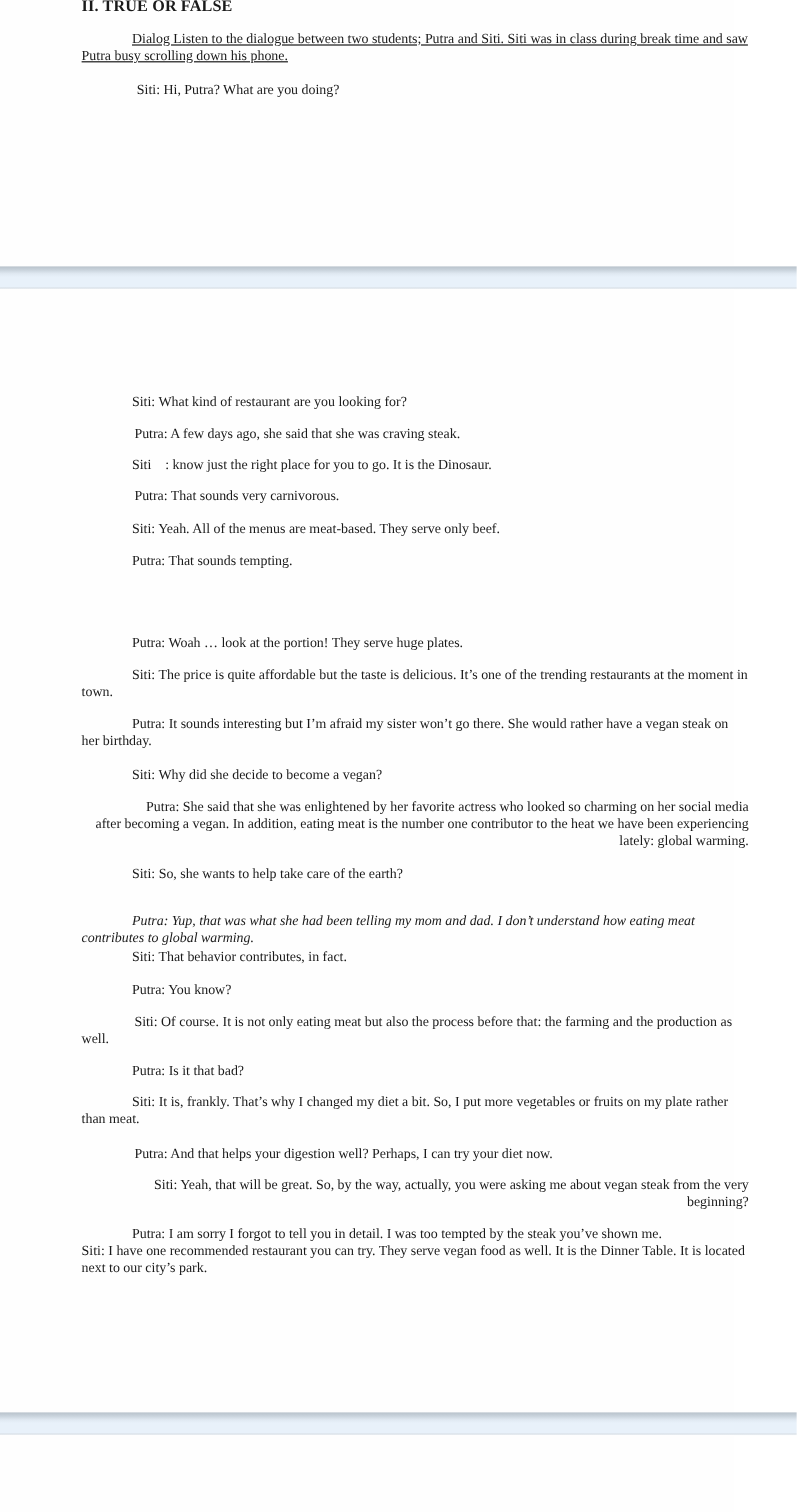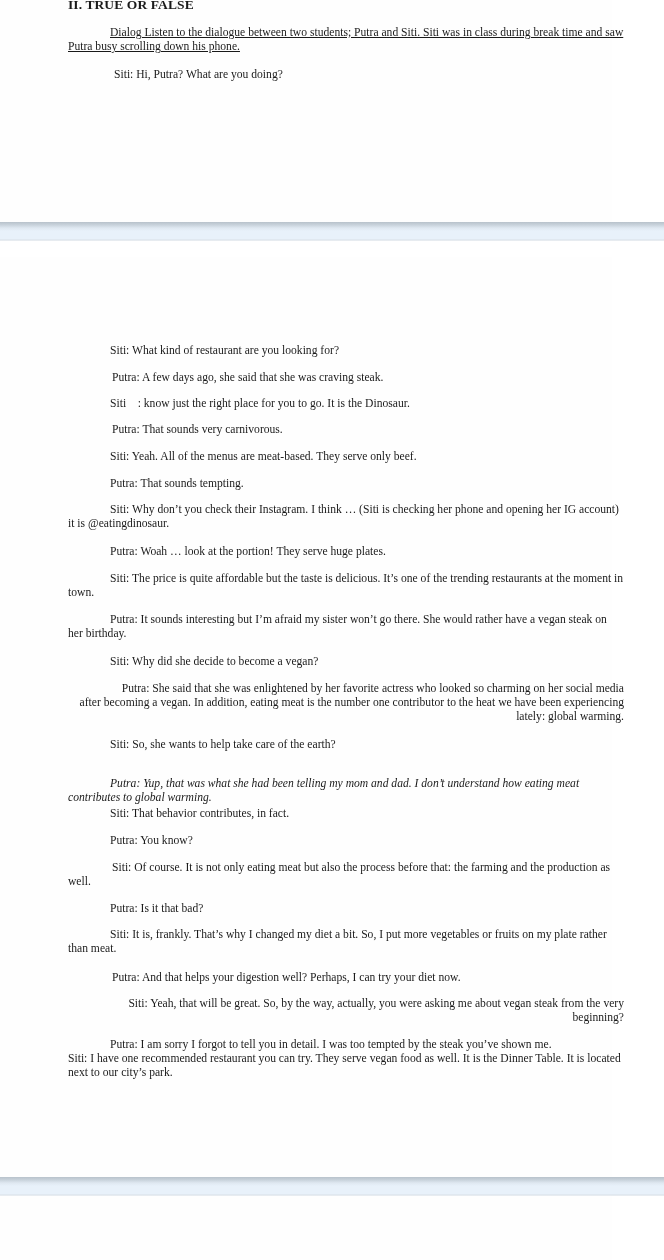--- a/index.html
+++ b/index.html
@@ -33,28 +33,27 @@
 <body>
 
 <div class="page" style="top:0; height:222px;">
   <div class="heading">II. TRUE OR FALSE</div>
   <div class="p" style="top:26px;text-decoration:underline;"><span class="ind"></span><span>Dialog Listen to the dialogue between two students; Putra and Siti. Siti was in class during break time and saw Putra busy scrolling down his phone.</span></div>
   <div class="line" style="top:68px; left:114px;">Siti: Hi, Putra? What are you doing?</div>
 </div>
 
 <div class="sep" style="top:222px; height:19px;"></div>
 
-<div class="page" style="top:241px; height:936px;margin-top:16px;">
+<div class="page" style="top:241px; height:936px;">
   <div class="line" style="top:87px; left:110px;">Siti:  What kind of restaurant are you looking for?</div>
   <div class="line" style="top:114px; left:112px;">Putra: A few days ago, she said that she was craving steak.</div>
   <div class="line" style="top:140px; left:110px; white-space:pre;">Siti    : know just the right place for you to go. It is the Dinosaur.</div>
   <div class="line" style="top:166px; left:112px;">Putra: That sounds very carnivorous.</div>
   <div class="line" style="top:193px; left:110px;">Siti: Yeah. All of the menus are meat-based. They serve only beef.</div>
   <div class="line" style="top:220px; left:110px;">Putra: That sounds tempting.</div>
-  <div class="p" style="top:246px;"><span class="ind"></span><span>Siti: Why don’t you check their Instagram. I think … (Siti is checking her phone and opening her IG account) it is @eatingdinosaur.</span></div>
   <div class="line" style="top:288px; left:110px;">Putra: Woah … look at the portion! They serve huge plates.</div>
   <div class="p" style="top:315px;"><span class="ind"></span><span>Siti: The price is quite affordable but the taste is delicious. It’s one of the trending restaurants at the moment in town.</span></div>
   <div class="p" style="top:356px;"><span class="ind"></span><span>Putra: It sounds interesting but I’m afraid my sister won’t go there. She would rather have a vegan steak on her birthday.</span></div>
   <div class="line" style="top:398px; left:110px;">Siti: Why did she decide to become a vegan?</div>
   <div class="p" style="top:425px;text-align:right;"><span class="ind" style="width:44px;"></span><span>Putra: She said that she was enlightened by her favorite actress who looked so charming on her social media after becoming a vegan. In addition, eating meat is the number one contributor to the heat we have been experiencing lately: global warming.</span></div>
   <div class="line" style="top:481px; left:110px;">Siti: So, she wants to help take care of the earth?</div>
   <div class="p" style="top:520px;font-style:italic;"><span class="ind"></span><span>Putra: Yup, that was what she had been telling my mom and dad. I don’t understand how eating meat contributes to global warming.</span></div>
   <div class="line" style="top:550px; left:110px;">Siti: That behavior contributes, in fact.</div>
   <div class="line" style="top:577px; left:110px;">Putra: You know?</div>
   <div class="p" style="top:604px;"><span class="ind" style="width:44px;"></span><span>Siti: Of course. It is not only eating meat but also the process before that: the farming and the production as well.</span></div>

